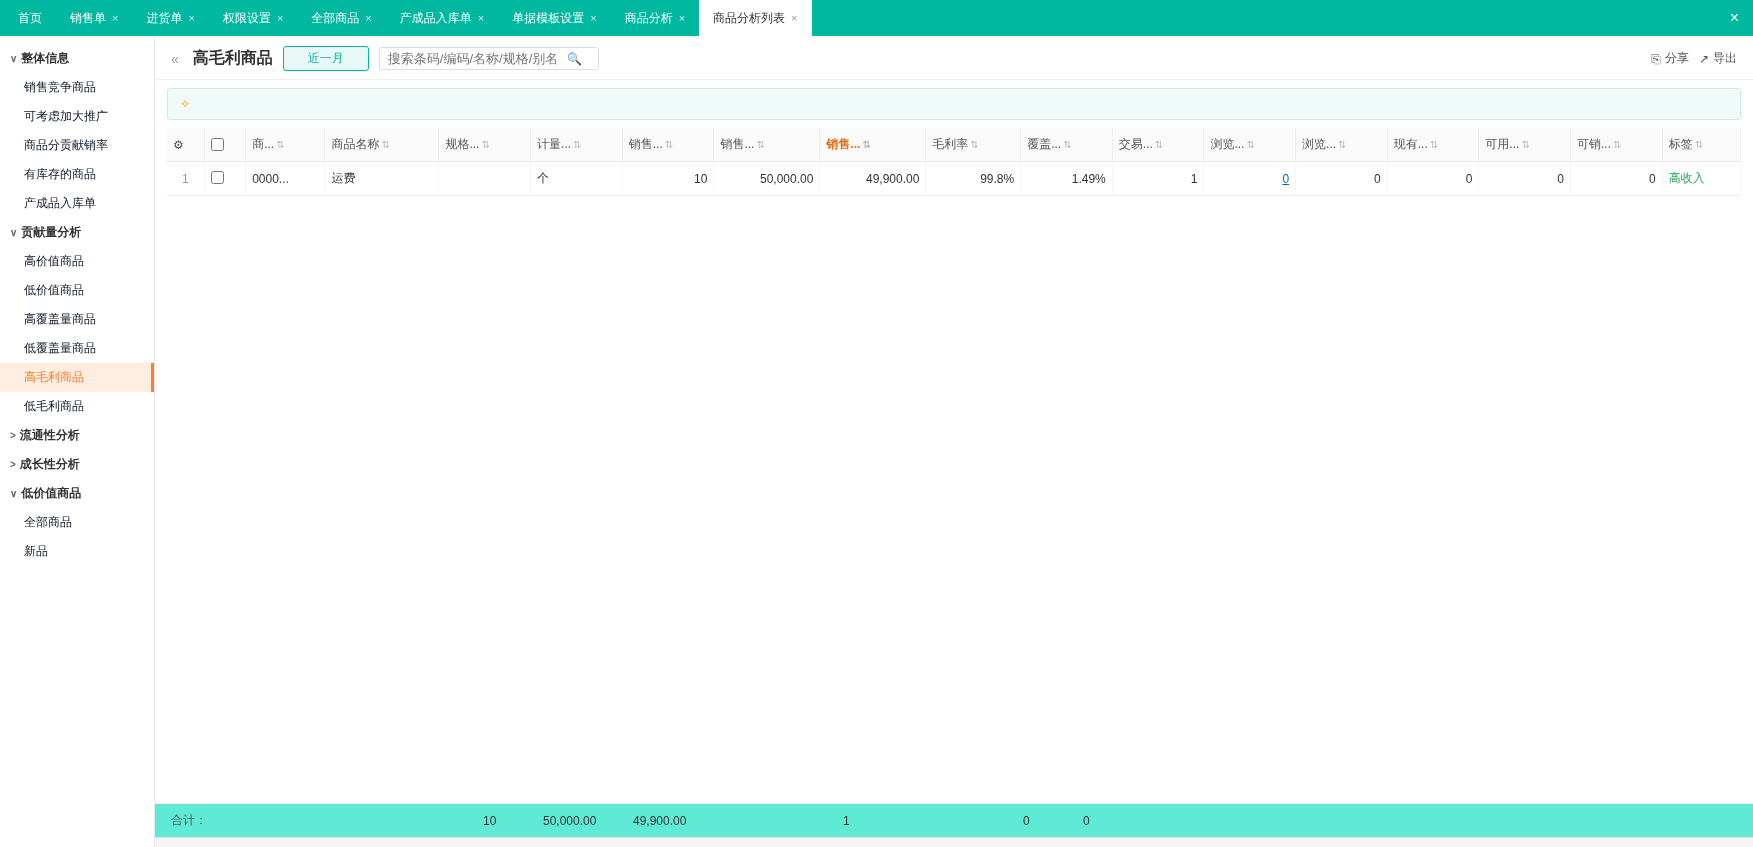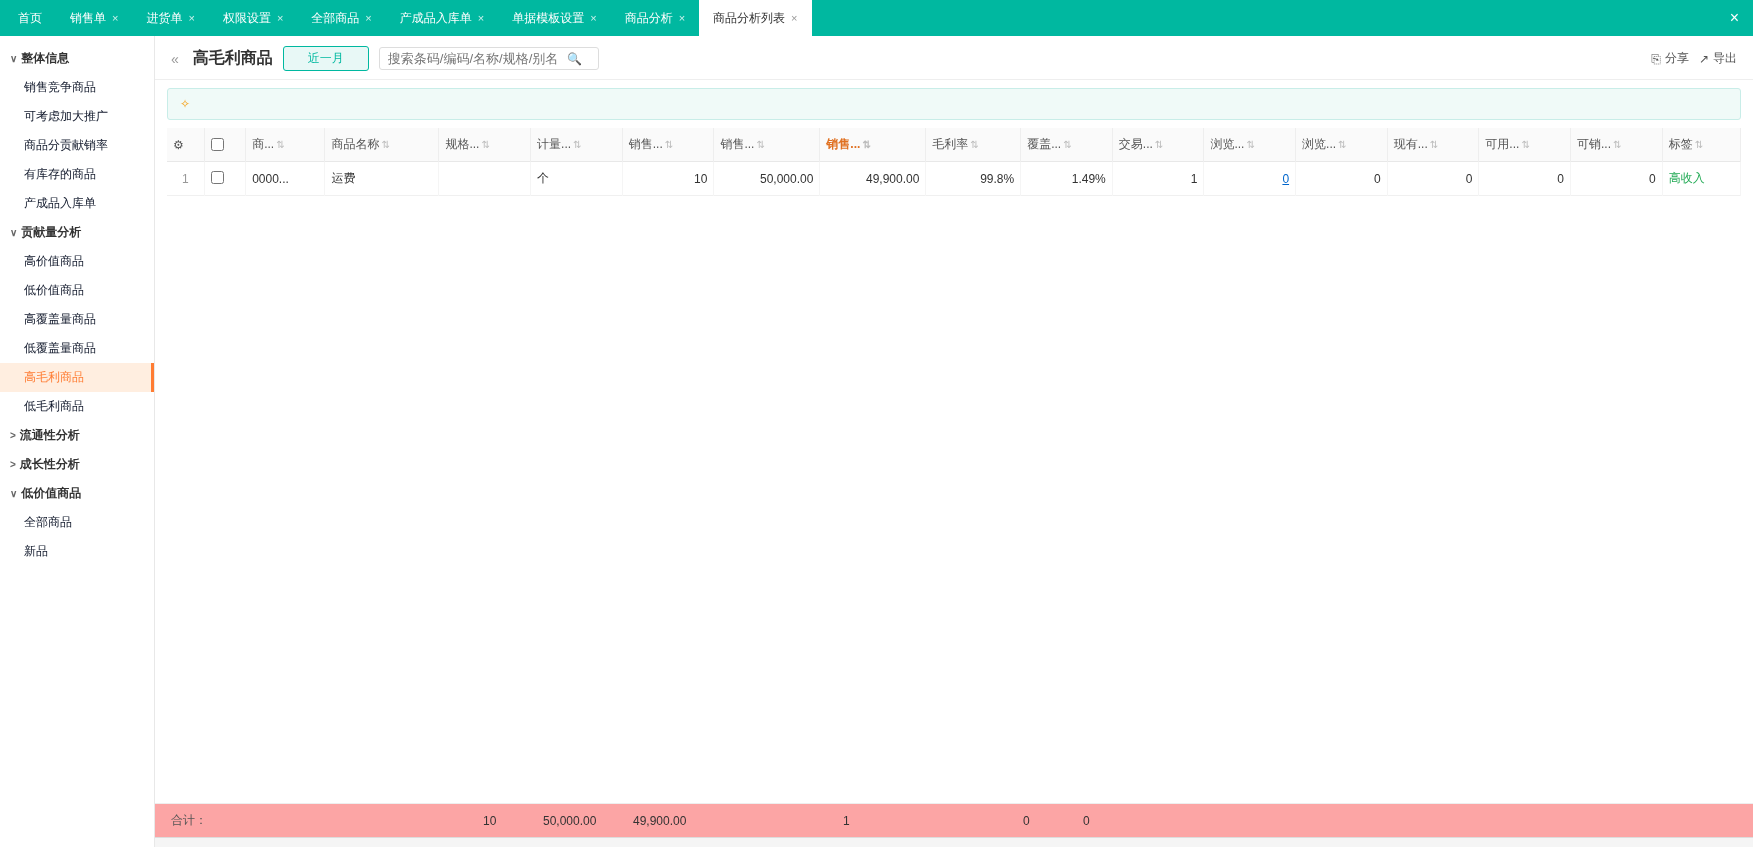--- a/index.html
+++ b/index.html
@@ -204,21 +204,21 @@
     }
     thead th .sort-icon { color: #bbb; font-size: 10px; }
     tbody tr { border-bottom: 1px solid #f0f0f0; }
     tbody td { padding: 8px 6px; color: #333; white-space: nowrap; border-right: 1px solid #f5f5f5; }
     td.index-col { color: #999; text-align: center; }
     td.number { text-align: right; }
     td.tag { color: #22aa55; font-weight: normal; }
 
     
     .table-footer {
-      background: #fca5a5;
+      background: #5eead4;
       border-top: 1px solid #eee;
       display: flex;
       align-items: center;
       padding: 8px 16px;
       flex-shrink: 0;
     }
     .footer-label { color: #555; margin-right: 20px; }
     .footer-cells {
       display: flex;
       align-items: center;

